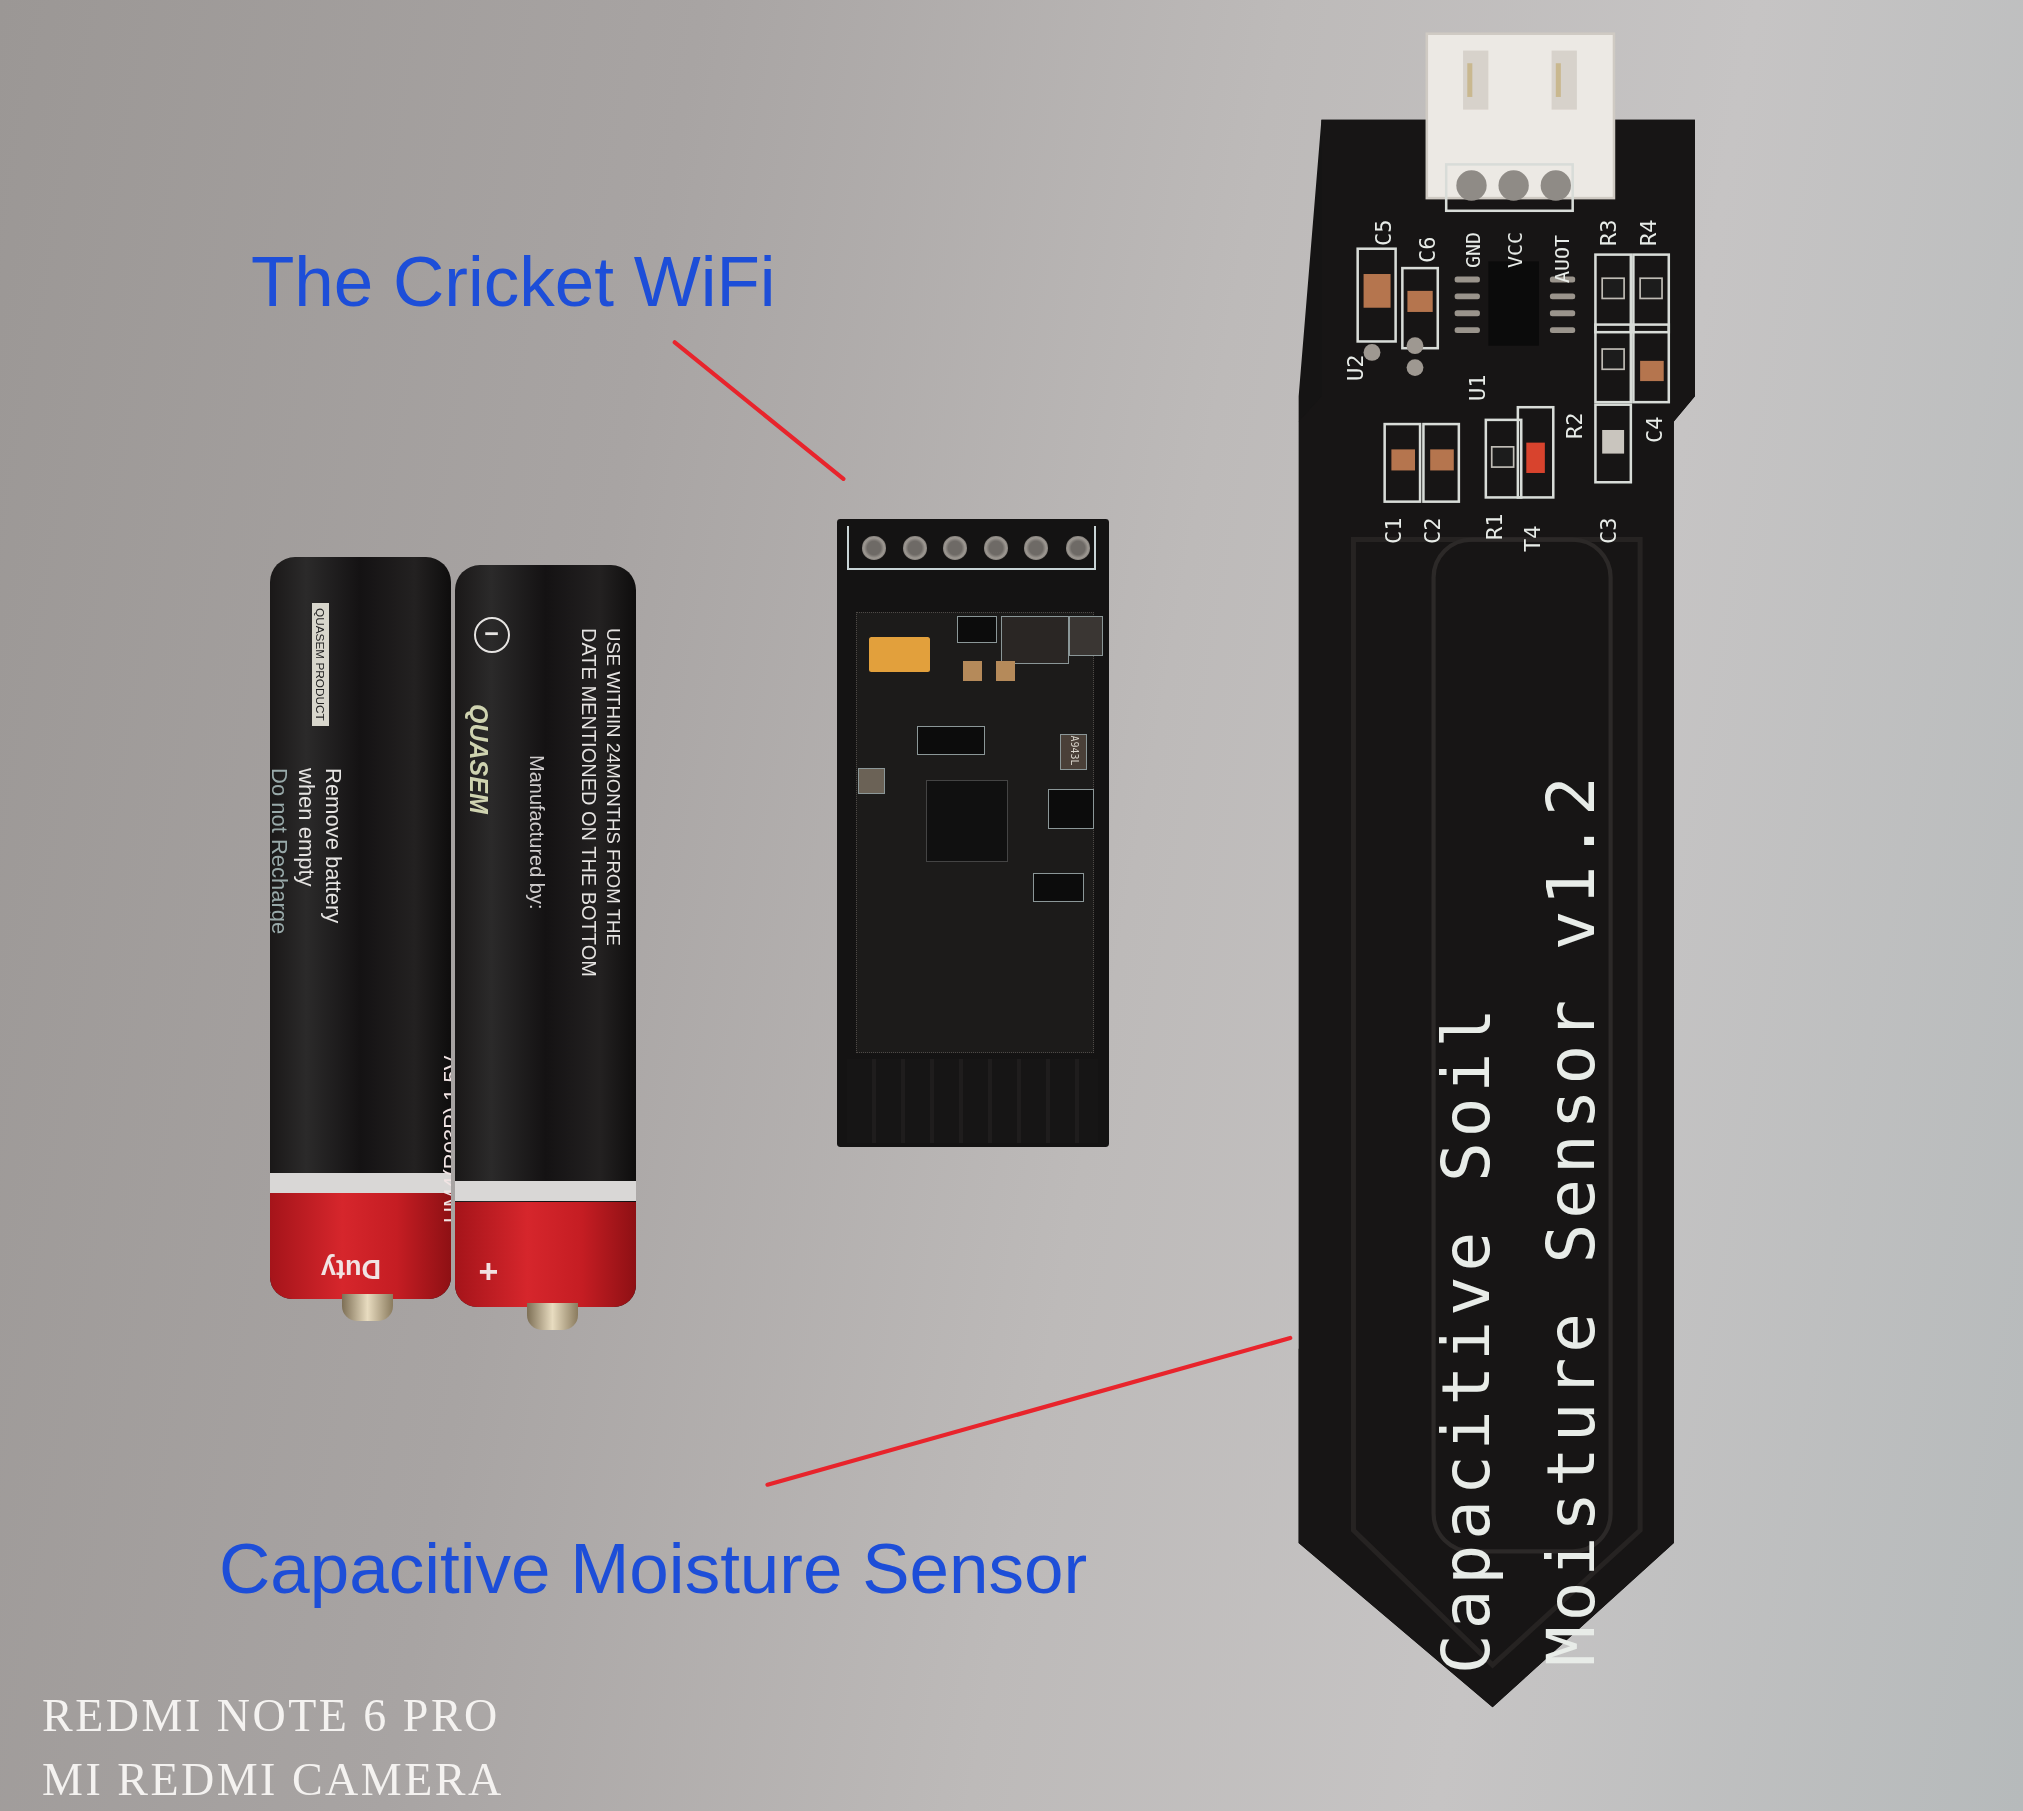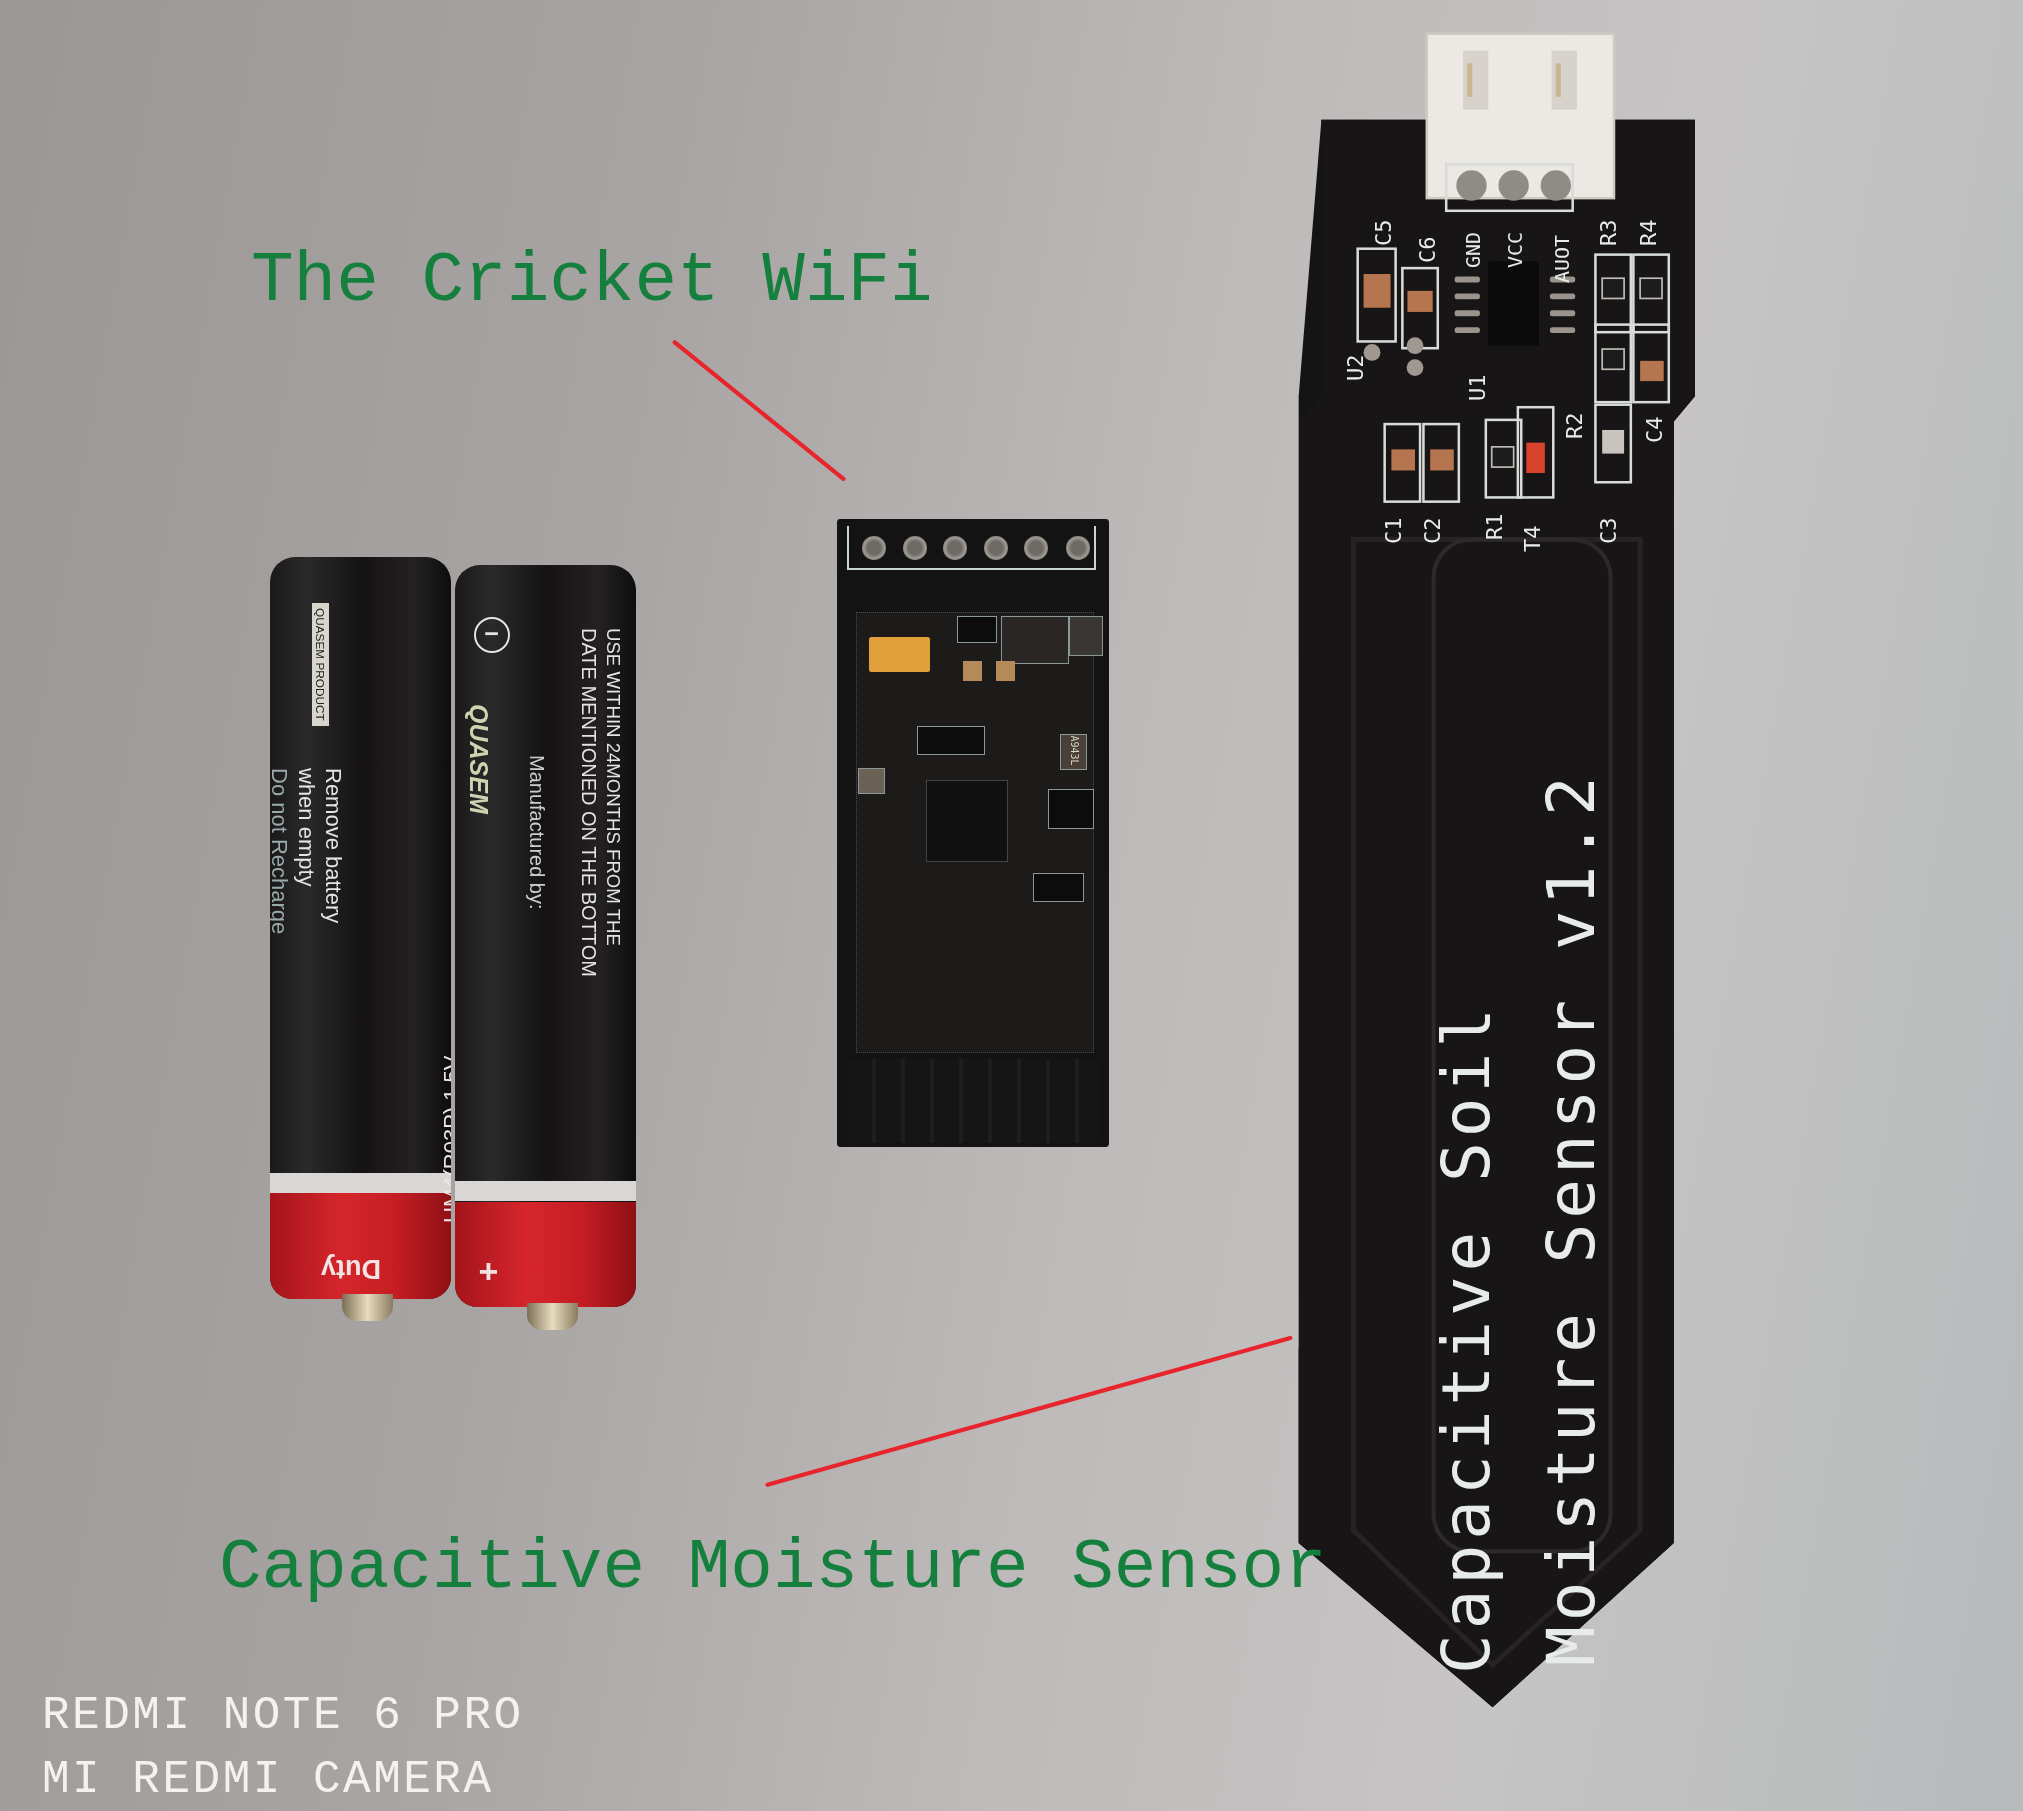--- a/index.html
+++ b/index.html
@@ -1,21 +1,21 @@
 <!DOCTYPE html>
 <html style="font-size:13.5px"><head>
 <meta charset="utf-8">
 <style>
   html, body { margin: 0; padding: 0; }
   body { width: 2024px; height: 1811px; overflow: hidden; position: relative;
     background: linear-gradient(100deg, #9b9795 0%, #a8a4a3 30%, #bdbab9 55%, #c6c4c4 75%, #b6babb 100%);
     font-family: "Liberation Sans", sans-serif; }
   .abs { position: absolute; }
-  .annot { color: #15803d; font-family: Liberation Mono, monospace; white-space: nowrap; line-height: 1; }
-  .watermark { color: #f4f2f0; font-family: Liberation Mono, monospace; font-size: 46px; letter-spacing: 2.5px; line-height: 1; white-space: nowrap; }
+  .annot { color: #1d4ed8; font-family: Liberation Sans, sans-serif; white-space: nowrap; line-height: 1; }
+  .watermark { color: #f4f2f0; font-family: Liberation Serif, serif; font-size: 46px; letter-spacing: 2.5px; line-height: 1; white-space: nowrap; }
   
   .battery { position: absolute; width: 181px; height: 742px; border-radius: 25px 25px 22px 22px; overflow: hidden;
     background: linear-gradient(90deg, #1a1818 0%, #2b2a2a 20%, #141213 50%, #232121 80%, #0e0d0d 100%); }
   .battery .band-white { position: absolute; left: 0; right: 0; height: 20px; background: #d9d7d6; }
   .battery .band-red { position: absolute; left: 0; right: 0; bottom: 0; background: linear-gradient(90deg, #a5141a, #d6262c 40%, #c51d23 70%, #8e1014); }
   .battery .vtext { position: absolute; transform-origin: left top; transform: rotate(90deg); white-space: nowrap; color: #e6e4e2; }
   .nub { position: absolute; width: 51px; height: 27px; border-radius: 0 0 15px 15px; background: linear-gradient(90deg,#7d6f55,#e8dcc0,#8a7b5e); }
   
   .wifi { position: absolute; left: 837px; top: 519px; width: 272px; height: 628px; background: #141313; border-radius: 3.4px; }
   .wifi .header-outline { position: absolute; left: 10px; top: 6.7px; width: 245px; height: 42px; border: 2.5px solid #c8d4d6; border-top: none; }

